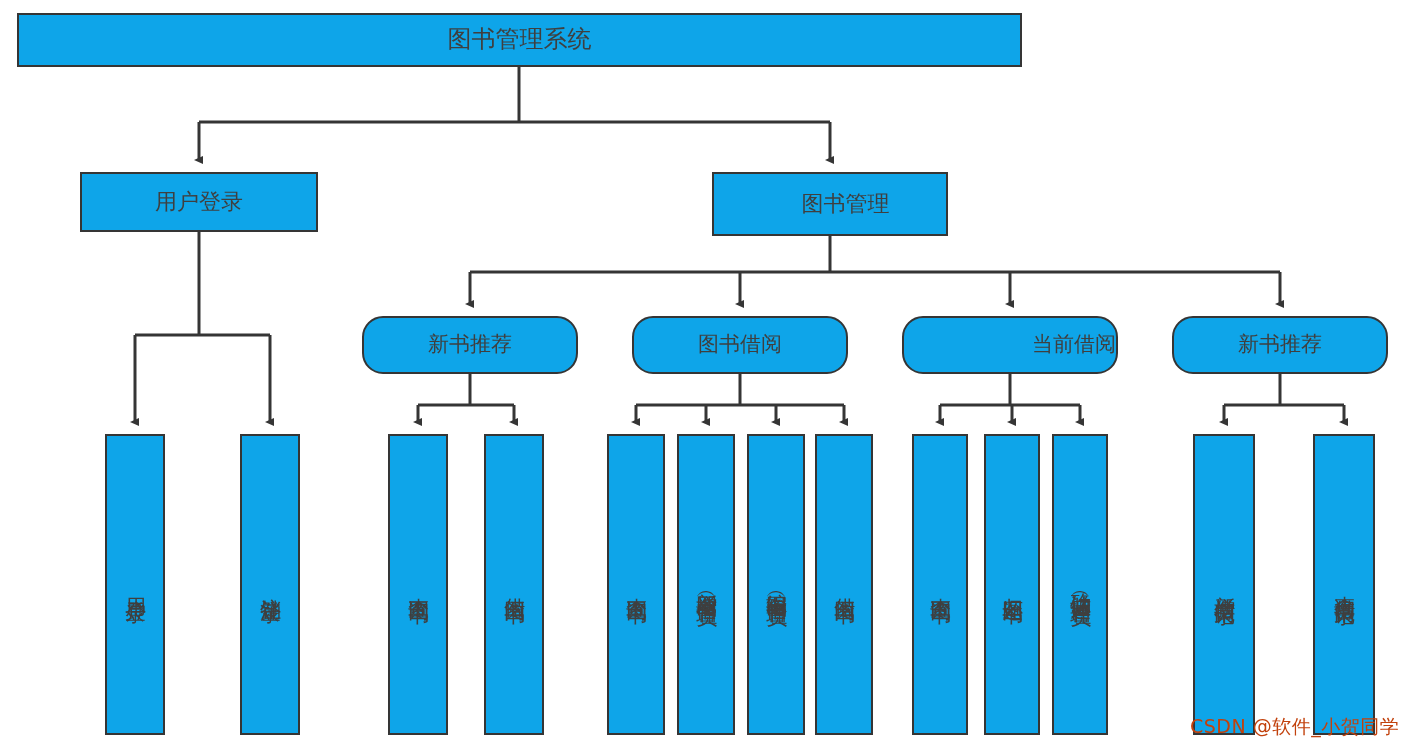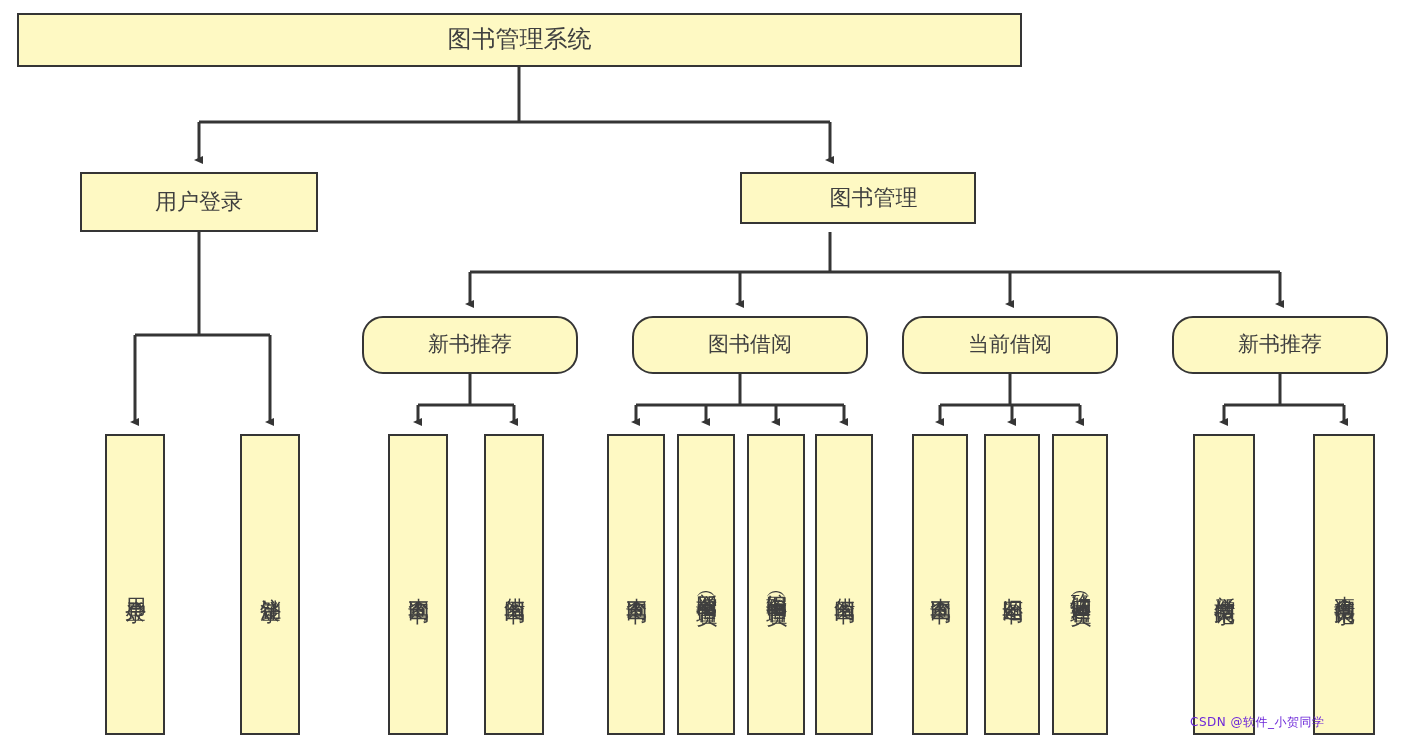--- a/index.html
+++ b/index.html
@@ -24,21 +24,21 @@
     left: 0;
     top: 0;
     width: 1405px;
     height: 747px;
     pointer-events: none;
   }
   .node {
     position: absolute;
     box-sizing: border-box;
     border: 2px solid #353535;
-    background: #fef9c3;
+    background: #0ea5e9;
     display: flex;
     align-items: center;
     justify-content: center;
     text-align: center;
     color: #3f3f3f;
     line-height: 1.22;
     overflow: hidden;
   }
   .node.root {
     font-size: 24px;
@@ -61,22 +61,22 @@
   }
   .node.leaf .vlabel {
     display: block;
     writing-mode: vertical-rl;
     text-orientation: upright;
     white-space: normal;
     max-height: 100%;
   }
   .watermark {
     position: absolute;
-    font-size: 12px;
-    color: #6d28d9;
+    font-size: 19px;
+    color: #c2410c;
     white-space: nowrap;
     letter-spacing: 0.5px;
     text-align: center;
   }
 </style>
 </head>
 <body>
 
 <div id="diagram-root">
 
@@ -130,31 +130,31 @@
     </g>
   </svg>
 
   <div class="node root" style="left: 17px; top: 13px; width: 1005px; height: 54px;">
     <span>图书管理系统</span>
   </div>
 
   <div class="node level1" style="left: 80px; top: 172px; width: 238px; height: 60px;">
     <span>用户登录</span>
   </div>
-  <div class="node level1" style="left: 740px; top: 172px; width: 236px; height: 52px; padding-left: 31px;">
+  <div class="node level1" style="left: 712px; top: 172px; width: 236px; height: 64px; padding-left: 31px;">
     <span>图书管理</span>
   </div>
 
   <div class="node level2" style="left: 362px; top: 316px; width: 216px; height: 58px;">
     <span>新书推荐</span>
   </div>
-  <div class="node level2" style="left: 632px; top: 316px; width: 236px; height: 58px;">
+  <div class="node level2" style="left: 632px; top: 316px; width: 216px; height: 58px;">
     <span>图书借阅</span>
   </div>
-  <div class="node level2" style="left: 902px; top: 316px; width: 216px; height: 58px;">
+  <div class="node level2" style="left: 902px; top: 316px; width: 216px; height: 58px; justify-content: flex-end;">
     <span>当前借阅</span>
   </div>
   <div class="node level2" style="left: 1172px; top: 316px; width: 216px; height: 58px;">
     <span>新书推荐</span>
   </div>
 
   <div class="node leaf" style="left: 105px; top: 434px; width: 60px; height: 301px;">
     <span class="vlabel">用户登录</span>
   </div>
   <div class="node leaf" style="left: 240px; top: 434px; width: 60px; height: 301px;">

